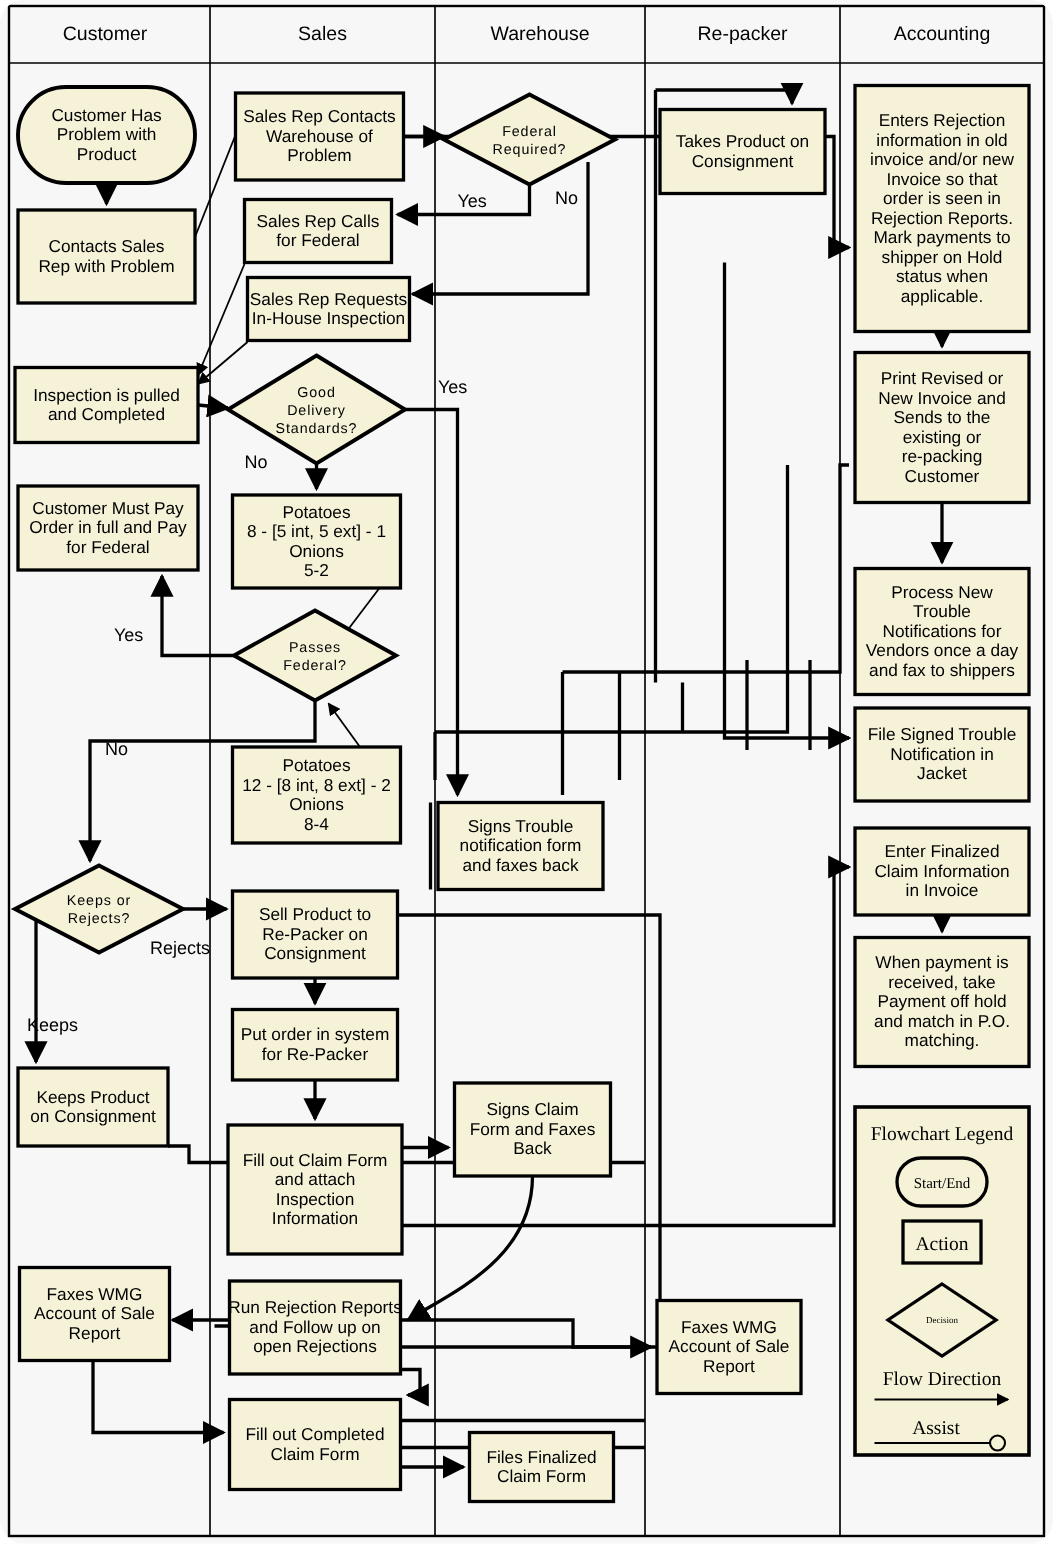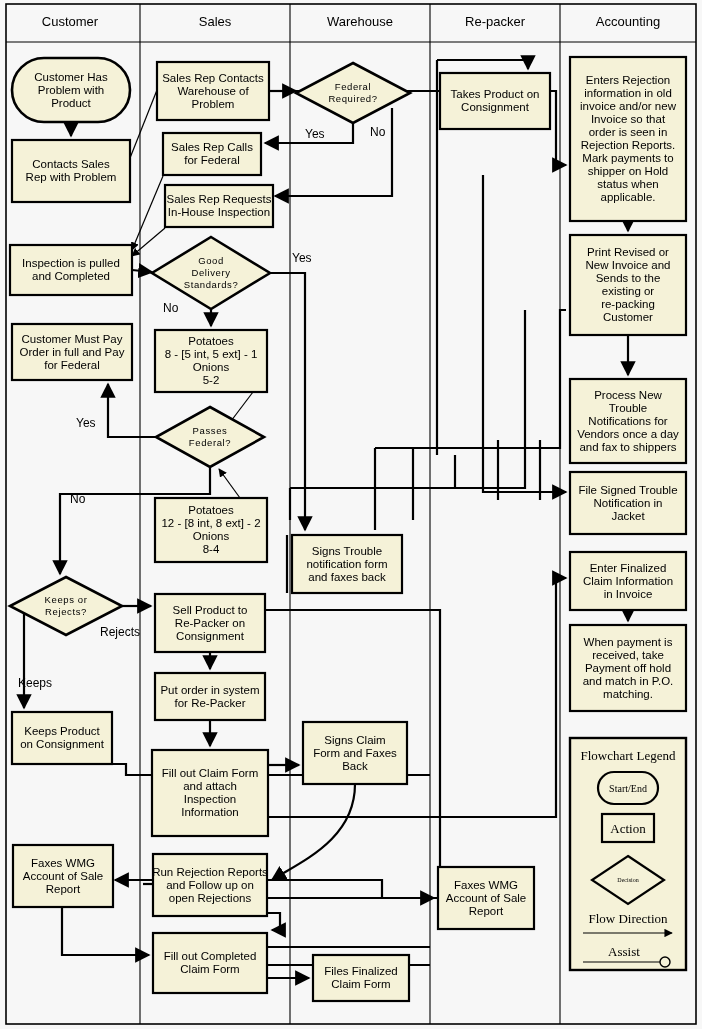--- a/index.html
+++ b/index.html
@@ -1,17 +1,17 @@
 <!DOCTYPE html>
 <html><head>
 <meta charset="utf-8">
 <style>
   html,body{margin:0;padding:0;background:#fff;}
   body{font-family:"Liberation Sans",sans-serif;}
-  #page{position:relative;width:702px;height:1029px;background:#f7f7f7;overflow:hidden;}
+  #page{position:relative;width:702px;height:1029px;background:#f7f7f7;overflow:hidden;border-radius:16px;}
   #chart{position:absolute;left:0;top:0;width:702px;height:1029px;}
   .lane-title{font-size:13px;fill:#000;text-anchor:middle;dominant-baseline:middle;font-family:"Liberation Sans",sans-serif;}
   .node-box{fill:#f5f2d8;stroke:#000;stroke-width:2.2;}
   .node-term{fill:#f5f2d8;stroke:#000;stroke-width:2.6;}
   .node-dia{fill:#f5f2d8;stroke:#000;stroke-width:2.6;}
   .node-txt{font-size:11.5px;fill:#000;text-anchor:middle;font-family:"Liberation Sans",sans-serif;}
   .node-txt-dia{font-size:9.5px;fill:#000;text-anchor:middle;font-family:"Liberation Sans",sans-serif;letter-spacing:.6px;}
   .edge{stroke:#000;stroke-width:2.2;fill:none;}
   .edge-thin{stroke:#000;stroke-width:1.2;fill:none;}
   .elabel{font-size:12px;fill:#000;font-family:"Liberation Sans",sans-serif;}

